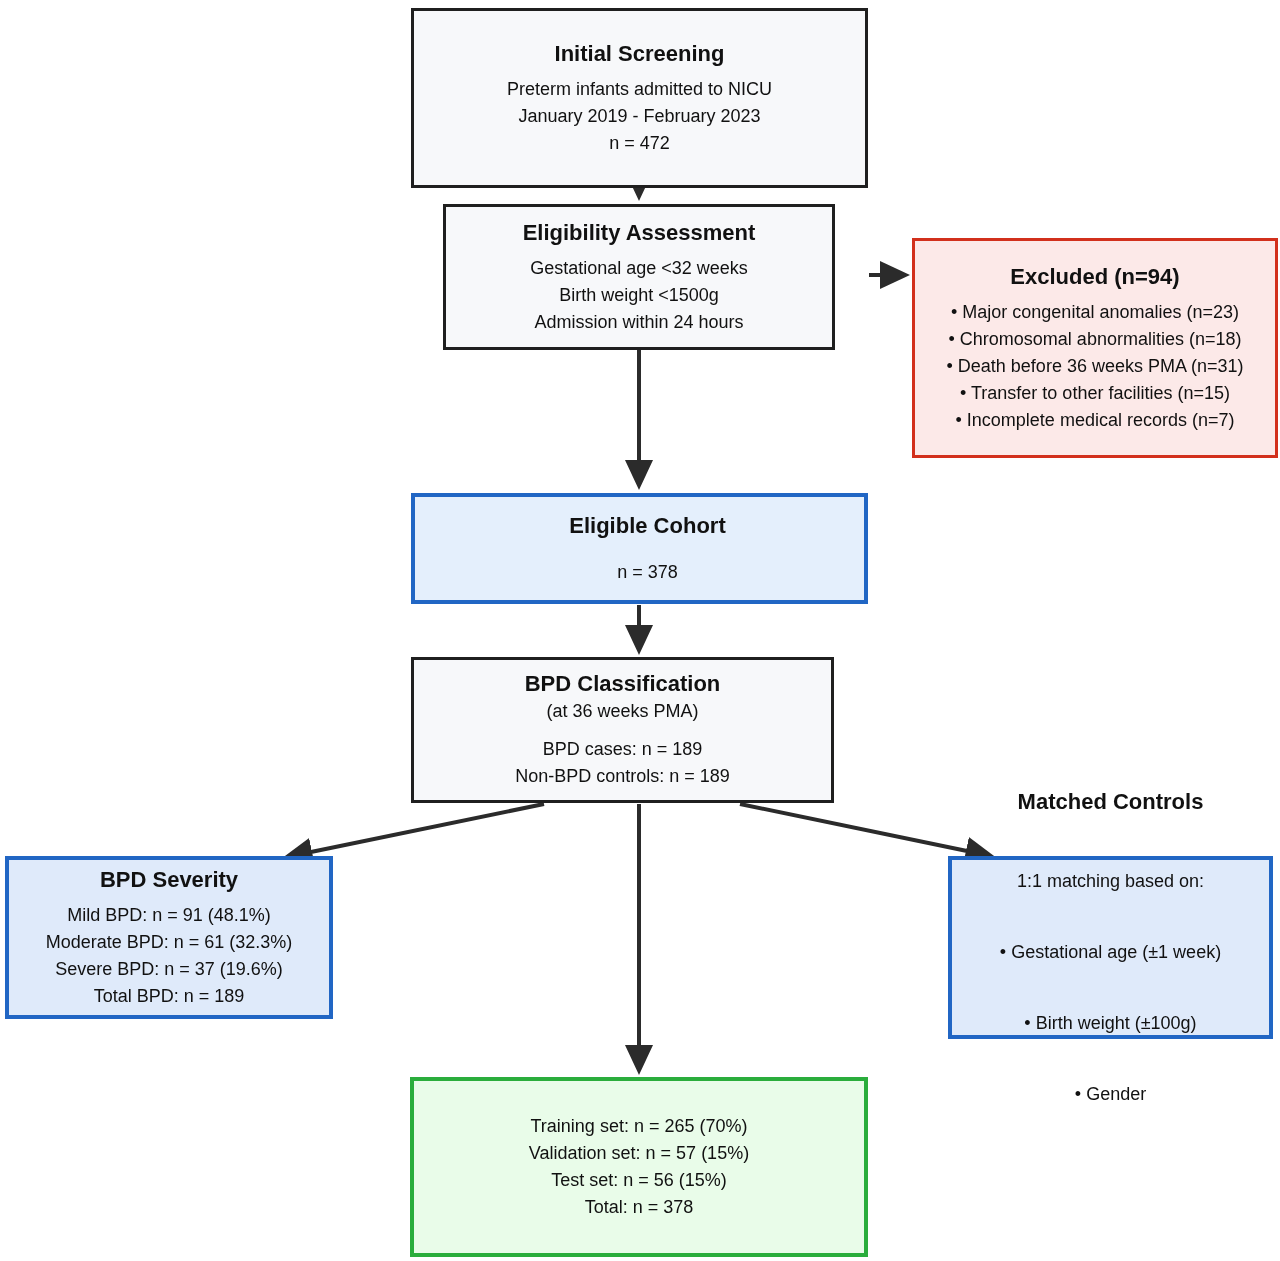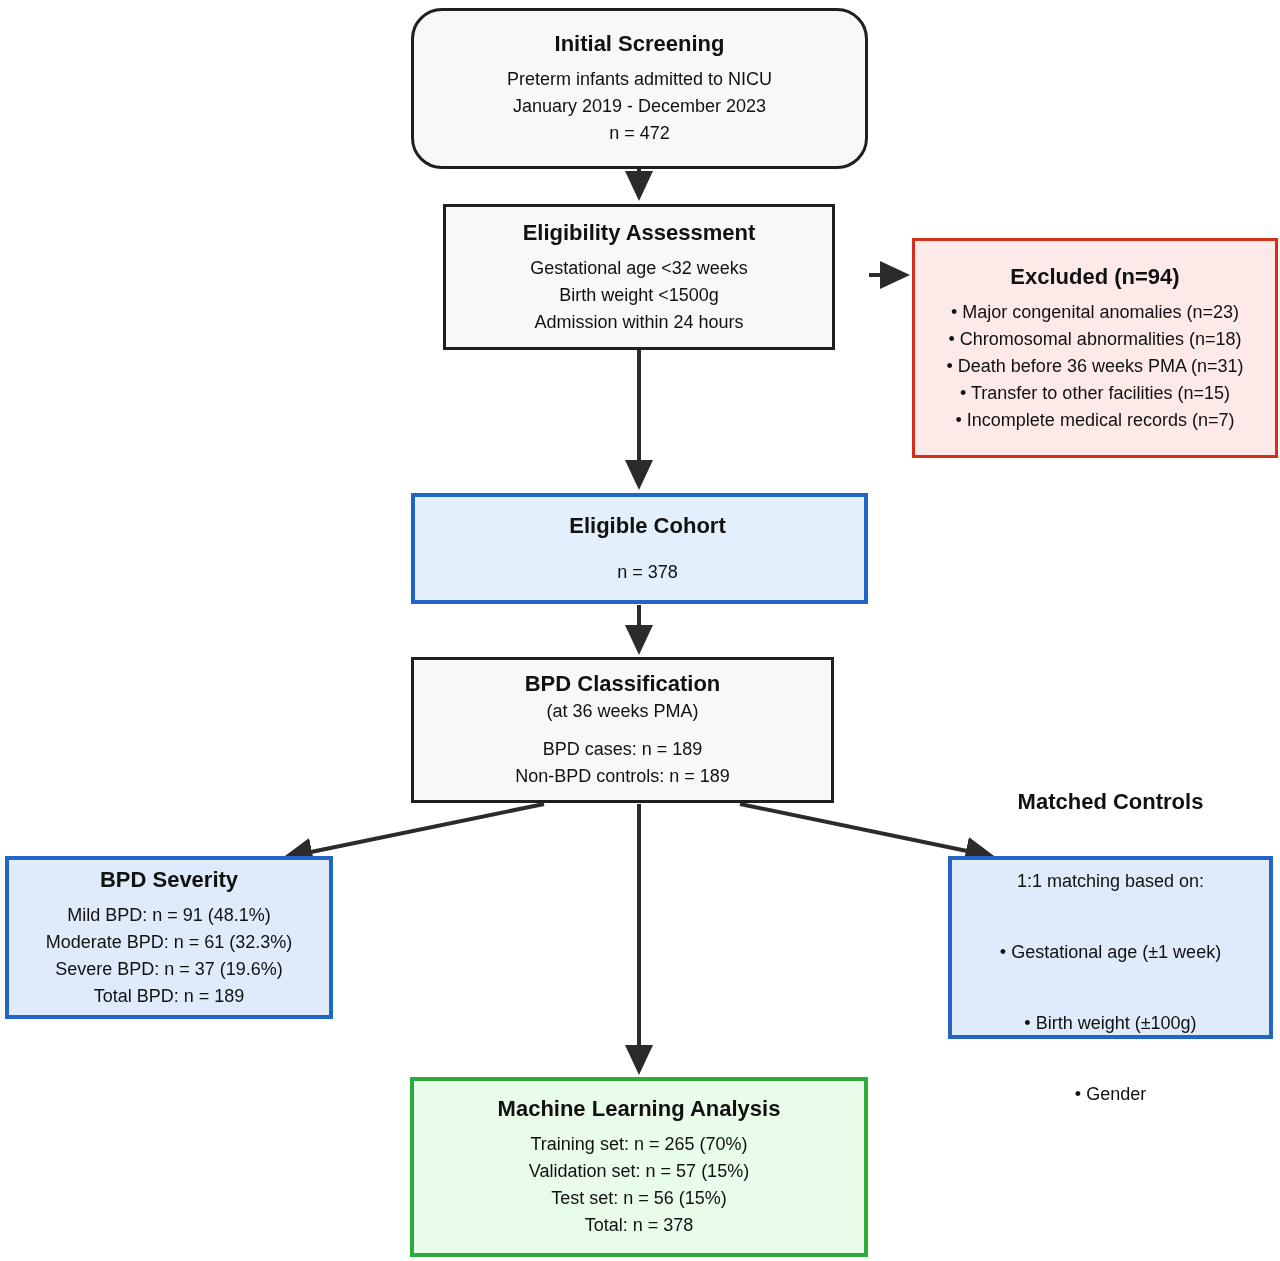--- a/index.html
+++ b/index.html
@@ -68,21 +68,21 @@
   }
   .red {
     background: var(--red-bg, #fce9e8);
     border: 3px solid var(--red-border, #d2301c);
   }
   .green {
     background: var(--green-bg, #e9fce9);
     border: 4px solid var(--green-border, #2aad3c);
   }
   
-  #box-initial      { left: 411px; top: 8px;    width: 457px; height: 161px; border-radius: 31px; }
+  #box-initial      { left: 411px; top: 8px;    width: 457px; height: 180px; }
   #box-eligibility  { left: 411px; top: 204px;  width: 392px; height: 146px; margin-left: 32px; }
   #box-excluded     { left: 912px; top: 238px;  width: 366px; height: 220px; }
   #box-cohort       { left: 411px; top: 493px;  width: 457px; height: 111px; padding-left: 16px; }
   #box-class        { left: 411px; top: 657px;  width: 423px; height: 146px; }
   #box-severity     { left: 5px;   top: 856px;  width: 328px; height: 163px; }
   #box-matched      { left: 948px; top: 856px;  width: 325px; height: 183px; gap: 44px; }
   #box-ml           { left: 410px; top: 1077px; width: 458px; height: 180px; }
 </style>
 </head>
 <body>
@@ -100,21 +100,21 @@
     <line class="arrow-line" x1="639" y1="349" x2="639" y2="461"></line>
     <line class="arrow-line" x1="639" y1="605" x2="639" y2="626"></line>
     <line class="arrow-line" x1="544" y1="804" x2="311" y2="852"></line>
     <line class="arrow-line" x1="639" y1="804" x2="639" y2="1046"></line>
     <line class="arrow-line" x1="740" y1="804" x2="967" y2="851"></line>
   </svg>
 
   <div id="box-initial" class="box neutral">
     <div class="box-title">Initial Screening</div>
     <div class="box-line">Preterm infants admitted to NICU</div>
-    <div class="box-line">January 2019 - December 2023</div>
+    <div class="box-line">January 2019 - February 2023</div>
     <div class="box-line">n = 472</div>
   </div>
 
   <div id="box-eligibility" class="box neutral">
     <div class="box-title">Eligibility Assessment</div>
     <div class="box-line">Gestational age &lt;32 weeks</div>
     <div class="box-line">Birth weight &lt;1500g</div>
     <div class="box-line">Admission within 24 hours</div>
   </div>
 
@@ -149,20 +149,19 @@
 
   <div id="box-matched" class="box blue">
     <div class="box-title">Matched Controls</div>
     <div class="box-line">1:1 matching based on:</div>
     <div class="box-line">• Gestational age (±1 week)</div>
     <div class="box-line">• Birth weight (±100g)</div>
     <div class="box-line">• Gender</div>
   </div>
 
   <div id="box-ml" class="box green">
-    <div class="box-title">Machine Learning Analysis</div>
     <div class="box-line">Training set: n = 265 (70%)</div>
     <div class="box-line">Validation set: n = 57 (15%)</div>
     <div class="box-line">Test set: n = 56 (15%)</div>
     <div class="box-line">Total: n = 378</div>
   </div>
 
 </div>
 
 </body></html>

